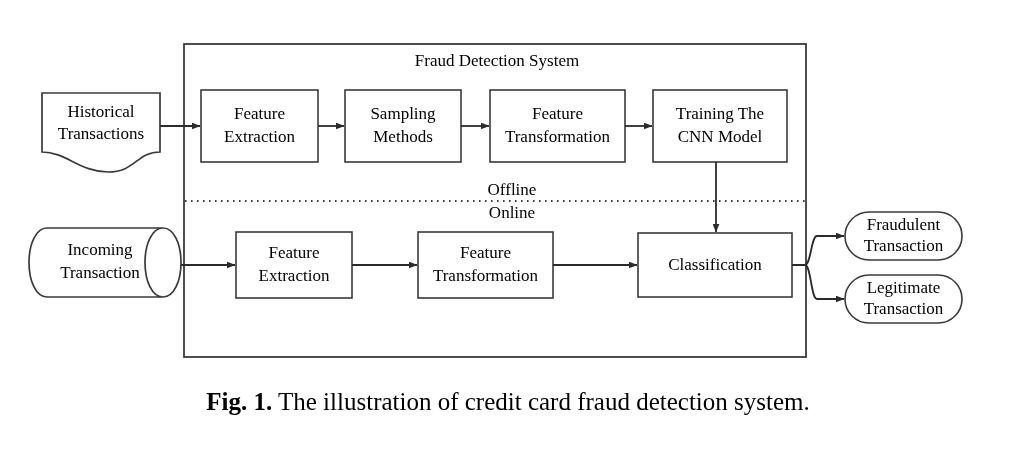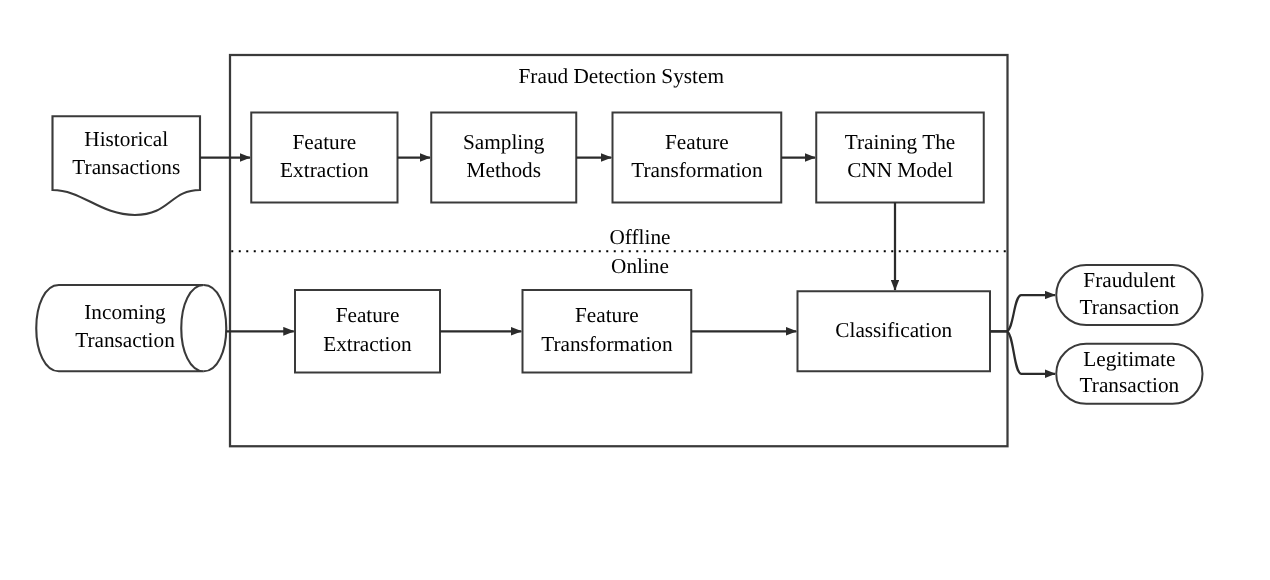--- a/index.html
+++ b/index.html
@@ -203,14 +203,18 @@
     <line class="connector" x1="716" y1="162" x2="716" y2="232" marker-end="url(#arrowhead)"></line>
 
     <line class="connector" x1="181" y1="265" x2="235" y2="265" marker-end="url(#arrowhead)"></line>
     <line class="connector" x1="352" y1="265" x2="417" y2="265" marker-end="url(#arrowhead)"></line>
     <line class="connector" x1="553" y1="265" x2="637" y2="265" marker-end="url(#arrowhead)"></line>
 
     <path class="connector" d="M792,265 L805,265 C811,265 811,236 817,236 L844,236" marker-end="url(#arrowhead)"></path>
     <path class="connector" d="M792,265 L805,265 C811,265 811,299 817,299 L844,299" marker-end="url(#arrowhead)"></path>
   </svg>
 
+  <div id="caption">
+    <span class="caption-prefix">Fig. 1.</span>
+    <span>The illustration of credit card fraud detection system.</span>
+  </div>
 
 </div>
 
 </body></html>

